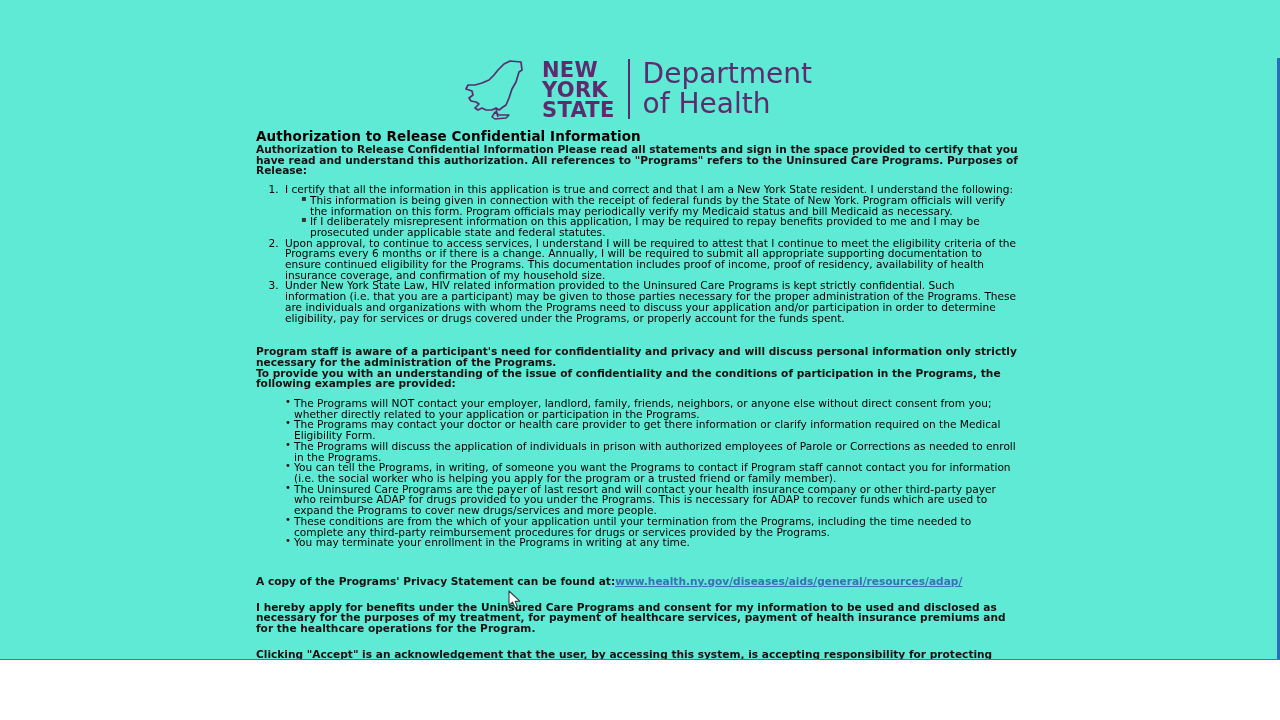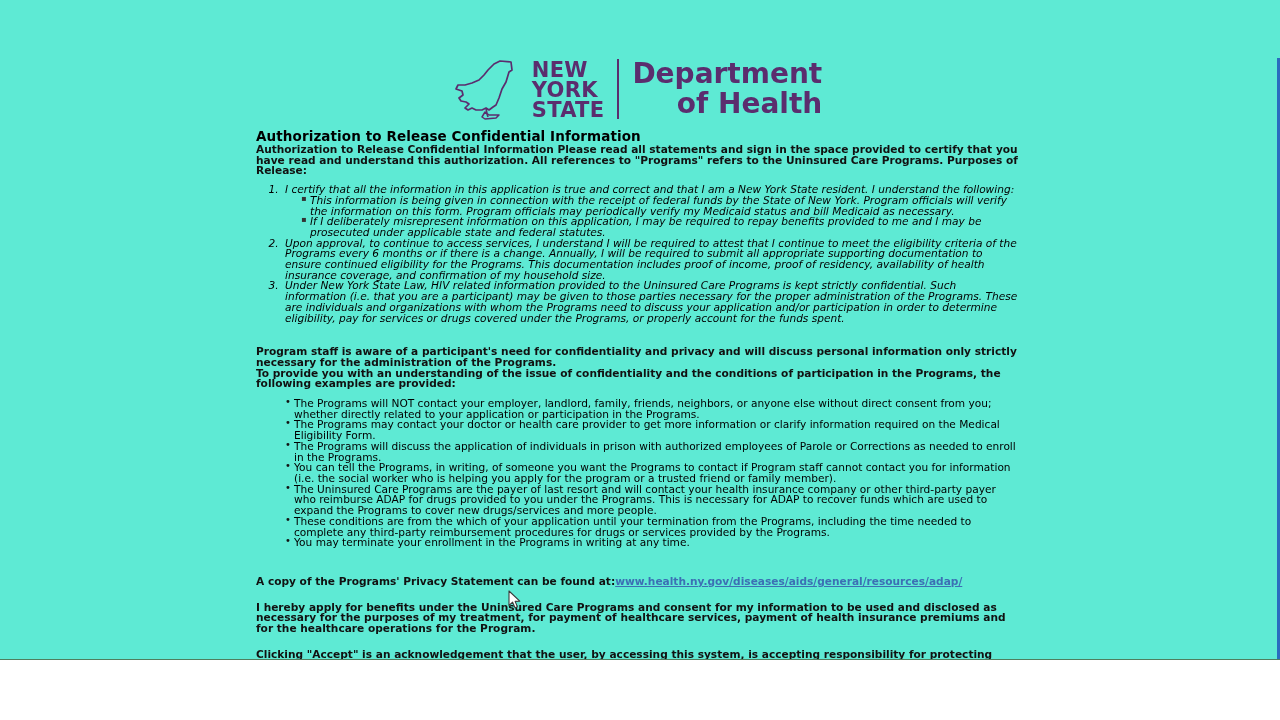--- a/index.html
+++ b/index.html
@@ -83,24 +83,24 @@
     margin-top: 1px;
   }
   .logo-divider {
     width: 2px;
     height: 60px;
     background: #5b2d6e;
     margin: 0 13px;
   }
   .logo-doh-text {
     color: #5b2d6e;
-    font-weight: bold;
+    font-weight: normal;
     font-size: 28px;
     line-height: 30px;
-    text-align: right;
+    text-align: left;
   }
 
   
   h1.doc-title {
     font-size: 13.5px;
     font-weight: bold;
     text-align: left;
     margin: 8px 0 0 0;
     padding: 0;
     color: #000;
@@ -120,21 +120,20 @@
   }
   ol.numbered {
     margin: 8px 0 0 0;
     padding-left: 26px;
     font-size: 10.6px;
     line-height: 10.7px;
   }
   ol.numbered > li {
     margin: 0 0 0 0;
     padding-left: 3px;
-    font-style: italic;
   }
   ul.sub-bullets {
     list-style: none;
     margin: 0;
     padding-left: 16px;
   }
   ul.sub-bullets > li {
     position: relative;
     padding-left: 9px;
   }
@@ -237,21 +236,21 @@
 
     <div class="gap-lg"></div>
 
     <p class="para">Program staff is aware of a participant's need for confidentiality and privacy and will discuss personal information only strictly necessary for the administration of the Programs.</p>
     <p class="para">To provide you with an understanding of the issue of confidentiality and the conditions of participation in the Programs, the following examples are provided:</p>
 
     <div class="gap-sm"></div>
 
     <ul class="examples">
       <li>The Programs will NOT contact your employer, landlord, family, friends, neighbors, or anyone else without direct consent from you; whether directly related to your application or participation in the Programs.</li>
-      <li>The Programs may contact your doctor or health care provider to get more information or clarify information required on the Medical Eligibility Form.</li>
+      <li>The Programs may contact your doctor or health care provider to get there information or clarify information required on the Medical Eligibility Form.</li>
       <li>The Programs will discuss the application of individuals in prison with authorized employees of Parole or Corrections as needed to enroll in the Programs.</li>
       <li>You can tell the Programs, in writing, of someone you want the Programs to contact if Program staff cannot contact you for information (i.e. the social worker who is helping you apply for the program or a trusted friend or family member).</li>
       <li>The Uninsured Care Programs are the payer of last resort and will contact your health insurance company or other third-party payer who reimburse ADAP for drugs provided to you under the Programs. This is necessary for ADAP to recover funds which are used to expand the Programs to cover new drugs/services and more people.</li>
       <li>These conditions are from the which of your application until your termination from the Programs, including the time needed to complete any third-party reimbursement procedures for drugs or services provided by the Programs.</li>
       <li>You may terminate your enrollment in the Programs in writing at any time.</li>
     </ul>
 
     <div class="gap-lg"></div>
     <div class="gap-xs"></div>
 

